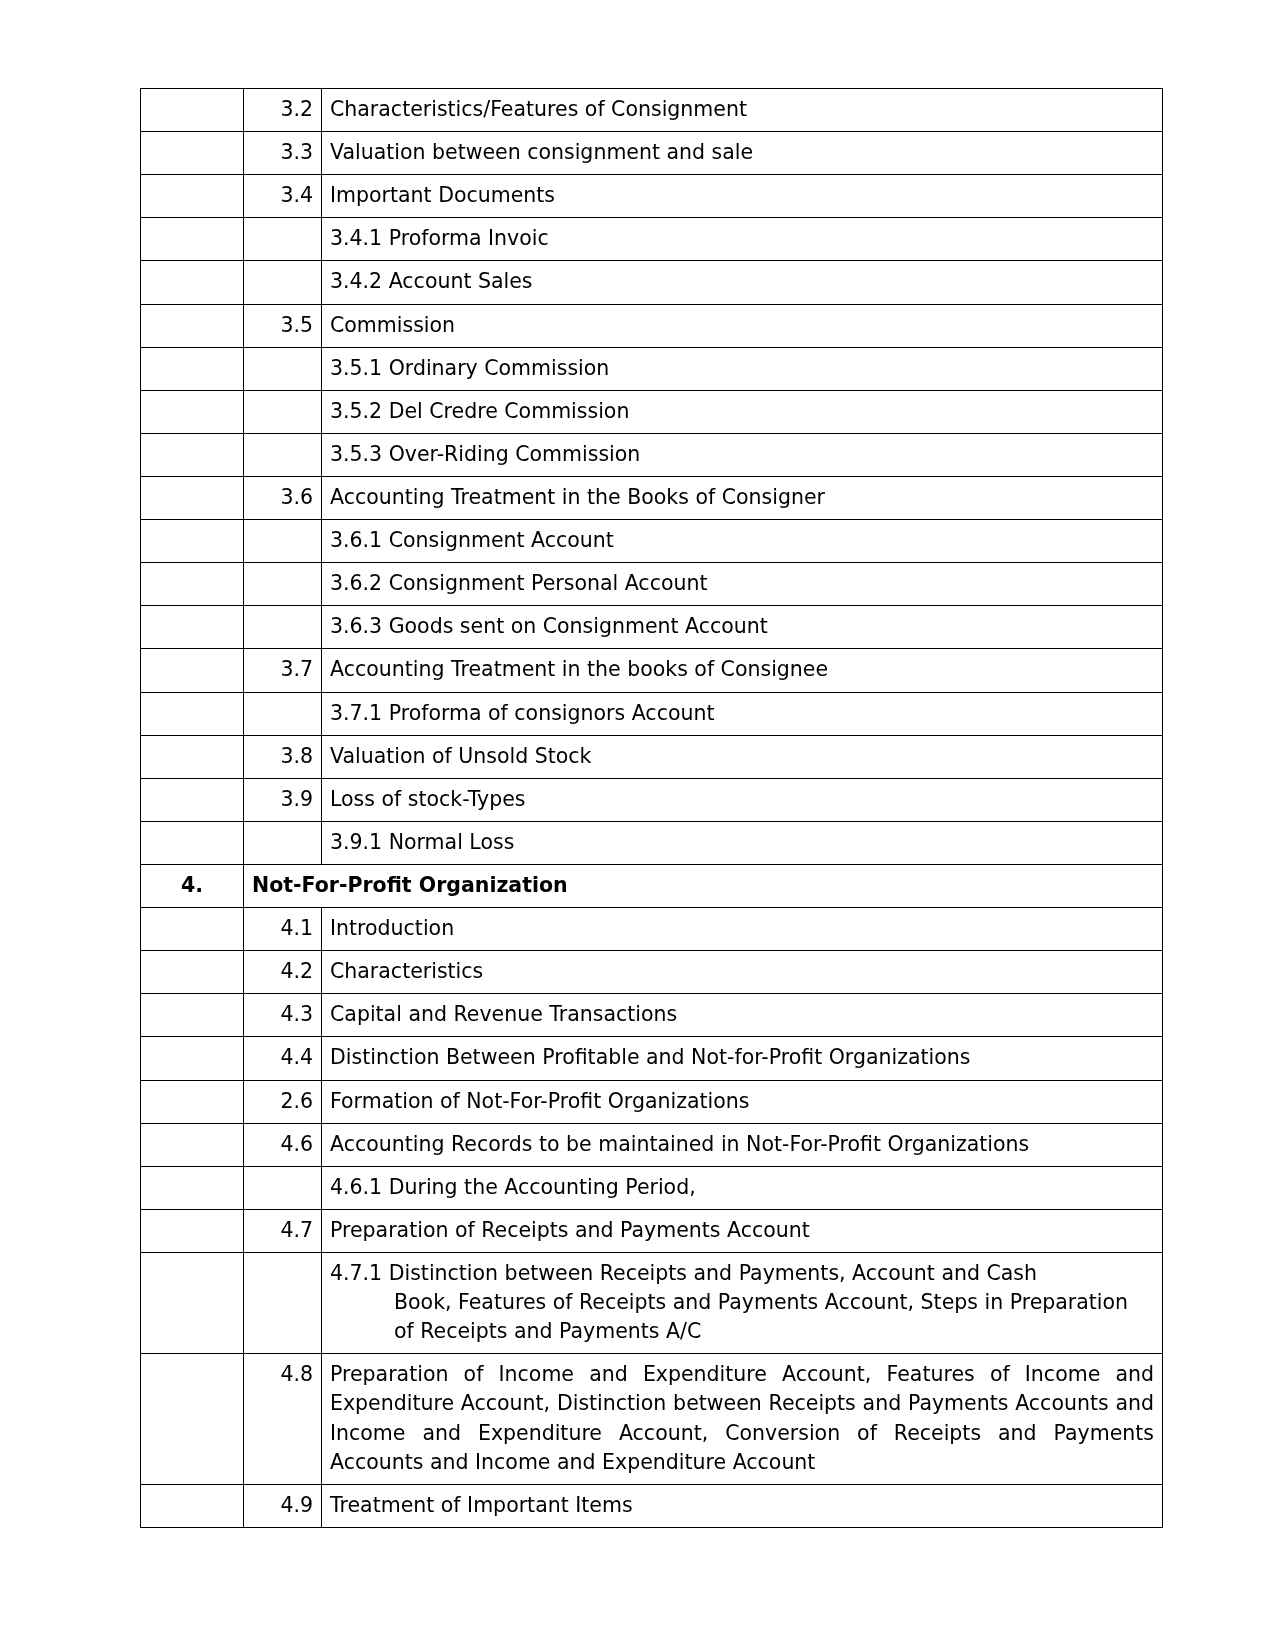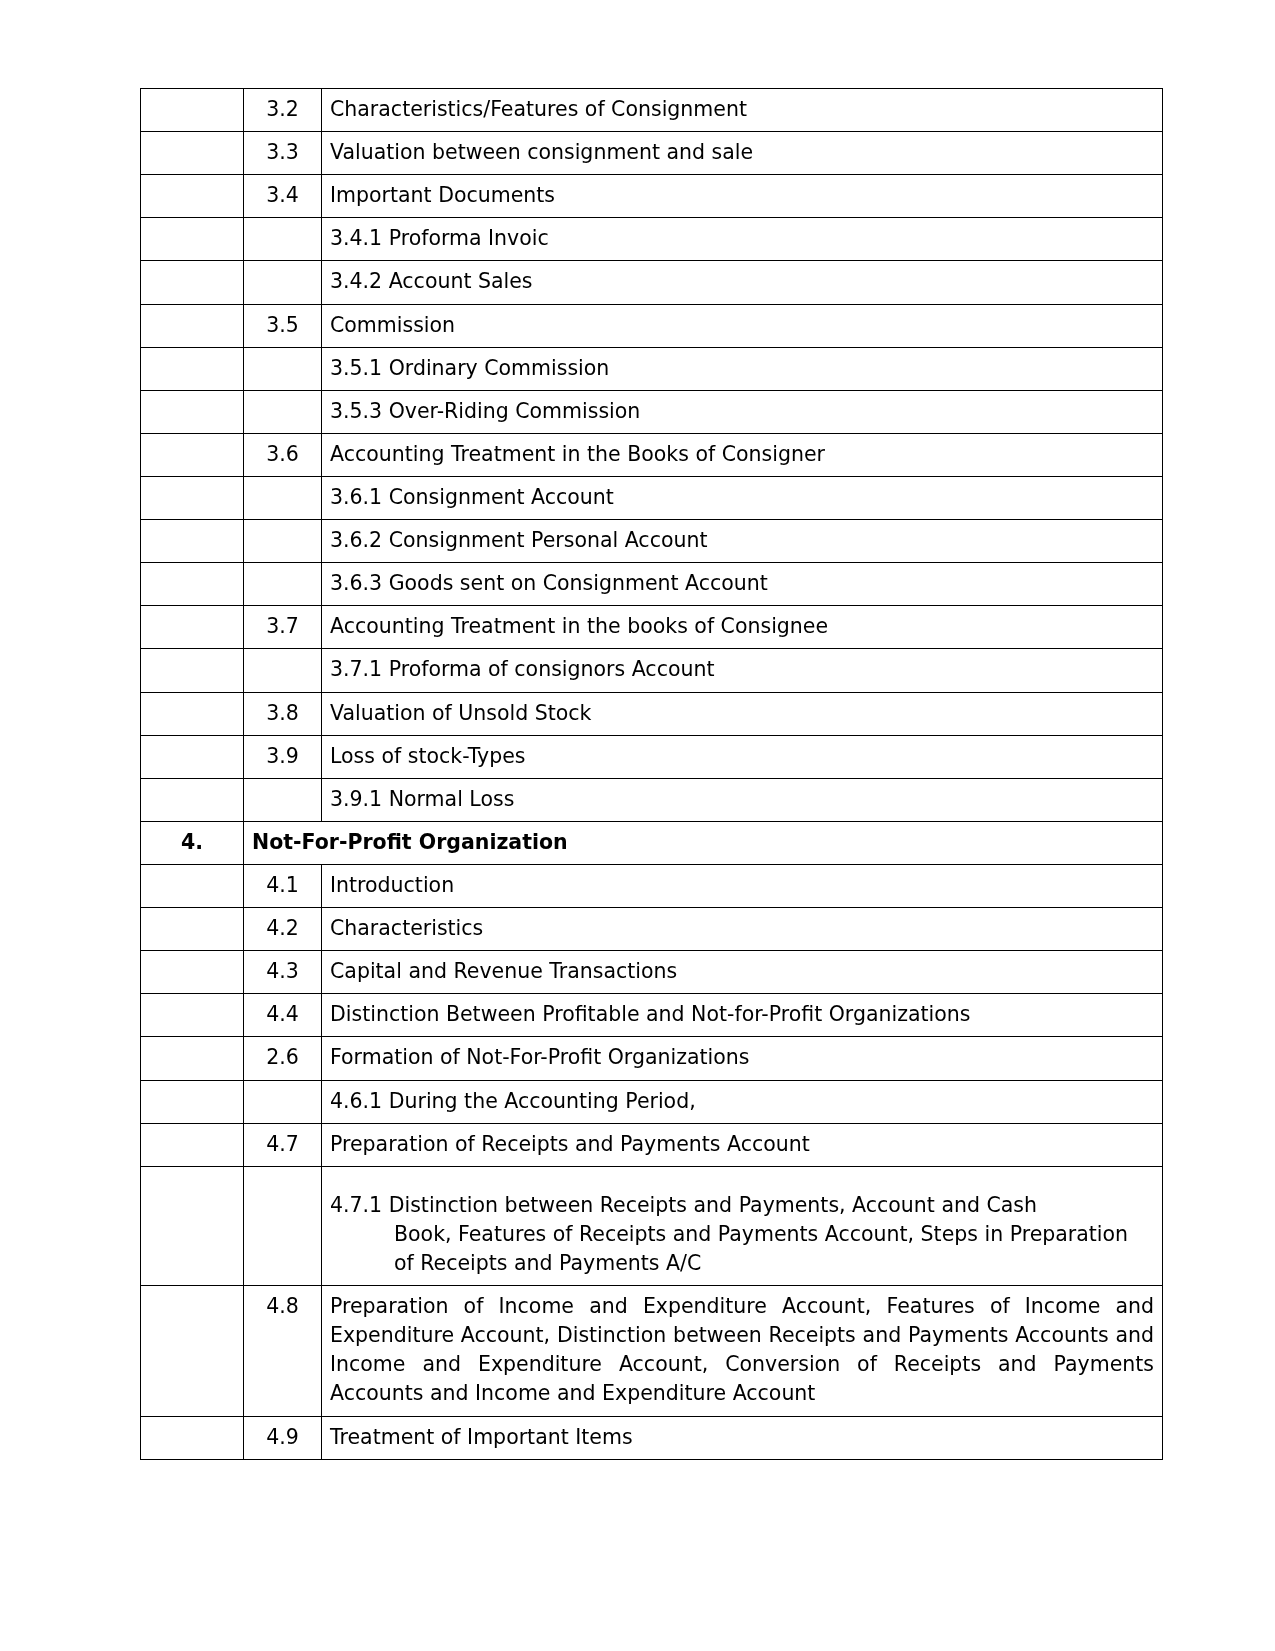--- a/index.html
+++ b/index.html
@@ -37,21 +37,21 @@
   }
   col.c-num   { width: 103px; }
   col.c-sub   { width: 78px;  }
   col.c-title { width: 841px; }
 
   td.col-chapter {
     text-align: right;
     padding-right: 16px;
   }
   td.col-sub {
-    text-align: center;
+    text-align: right;
     padding-left: 10px;
   }
   td.col-title {
     text-align: left;
     padding-left: 10px;
   }
   tr.chapter-row td {
     font-weight: bold;
   }
   tr.chapter-row td.col-chapter {
@@ -64,21 +64,20 @@
     padding-right: 10px;
   }
   td.title-hanging {
     padding-left: 10px;
     padding-right: 10px;
   }
   .hang {
     display: block;
     padding-left: 64px;
     text-indent: -64px;
-    margin-top: 18px;
   }
   .hang .cont {
     display: block;
     text-indent: 0;
   }
 </style>
 </head>
 <body>
 
 <div class="page">
@@ -120,20 +119,25 @@
           <td class="col-title">Commission</td>
         </tr>
         <tr>
           <td class="col-chapter"></td>
           <td class="col-sub"></td>
           <td class="col-title">3.5.1 Ordinary Commission</td>
         </tr>
         <tr>
           <td class="col-chapter"></td>
           <td class="col-sub"></td>
+          <td class="col-title">3.5.2 Del Credre Commission</td>
+        </tr>
+        <tr>
+          <td class="col-chapter"></td>
+          <td class="col-sub"></td>
           <td class="col-title">3.5.3 Over-Riding Commission</td>
         </tr>
         <tr>
           <td class="col-chapter"></td>
           <td class="col-sub">3.6</td>
           <td class="col-title">Accounting Treatment in the Books of Consigner</td>
         </tr>
         <tr>
           <td class="col-chapter"></td>
           <td class="col-sub"></td>
@@ -195,20 +199,25 @@
         </tr>
         <tr>
           <td class="col-chapter"></td>
           <td class="col-sub">4.4</td>
           <td class="col-title">Distinction Between Profitable and Not-for-Profit Organizations</td>
         </tr>
         <tr>
           <td class="col-chapter"></td>
           <td class="col-sub">2.6</td>
           <td class="col-title">Formation of Not-For-Profit Organizations</td>
+        </tr>
+        <tr>
+          <td class="col-chapter"></td>
+          <td class="col-sub">4.6</td>
+          <td class="col-title">Accounting Records to be maintained in Not-For-Profit Organizations</td>
         </tr>
         <tr>
           <td class="col-chapter"></td>
           <td class="col-sub"></td>
           <td class="col-title">4.6.1 During the Accounting Period,</td>
         </tr>
         <tr>
           <td class="col-chapter"></td>
           <td class="col-sub">4.7</td>
           <td class="col-title">Preparation of Receipts and Payments Account</td>

